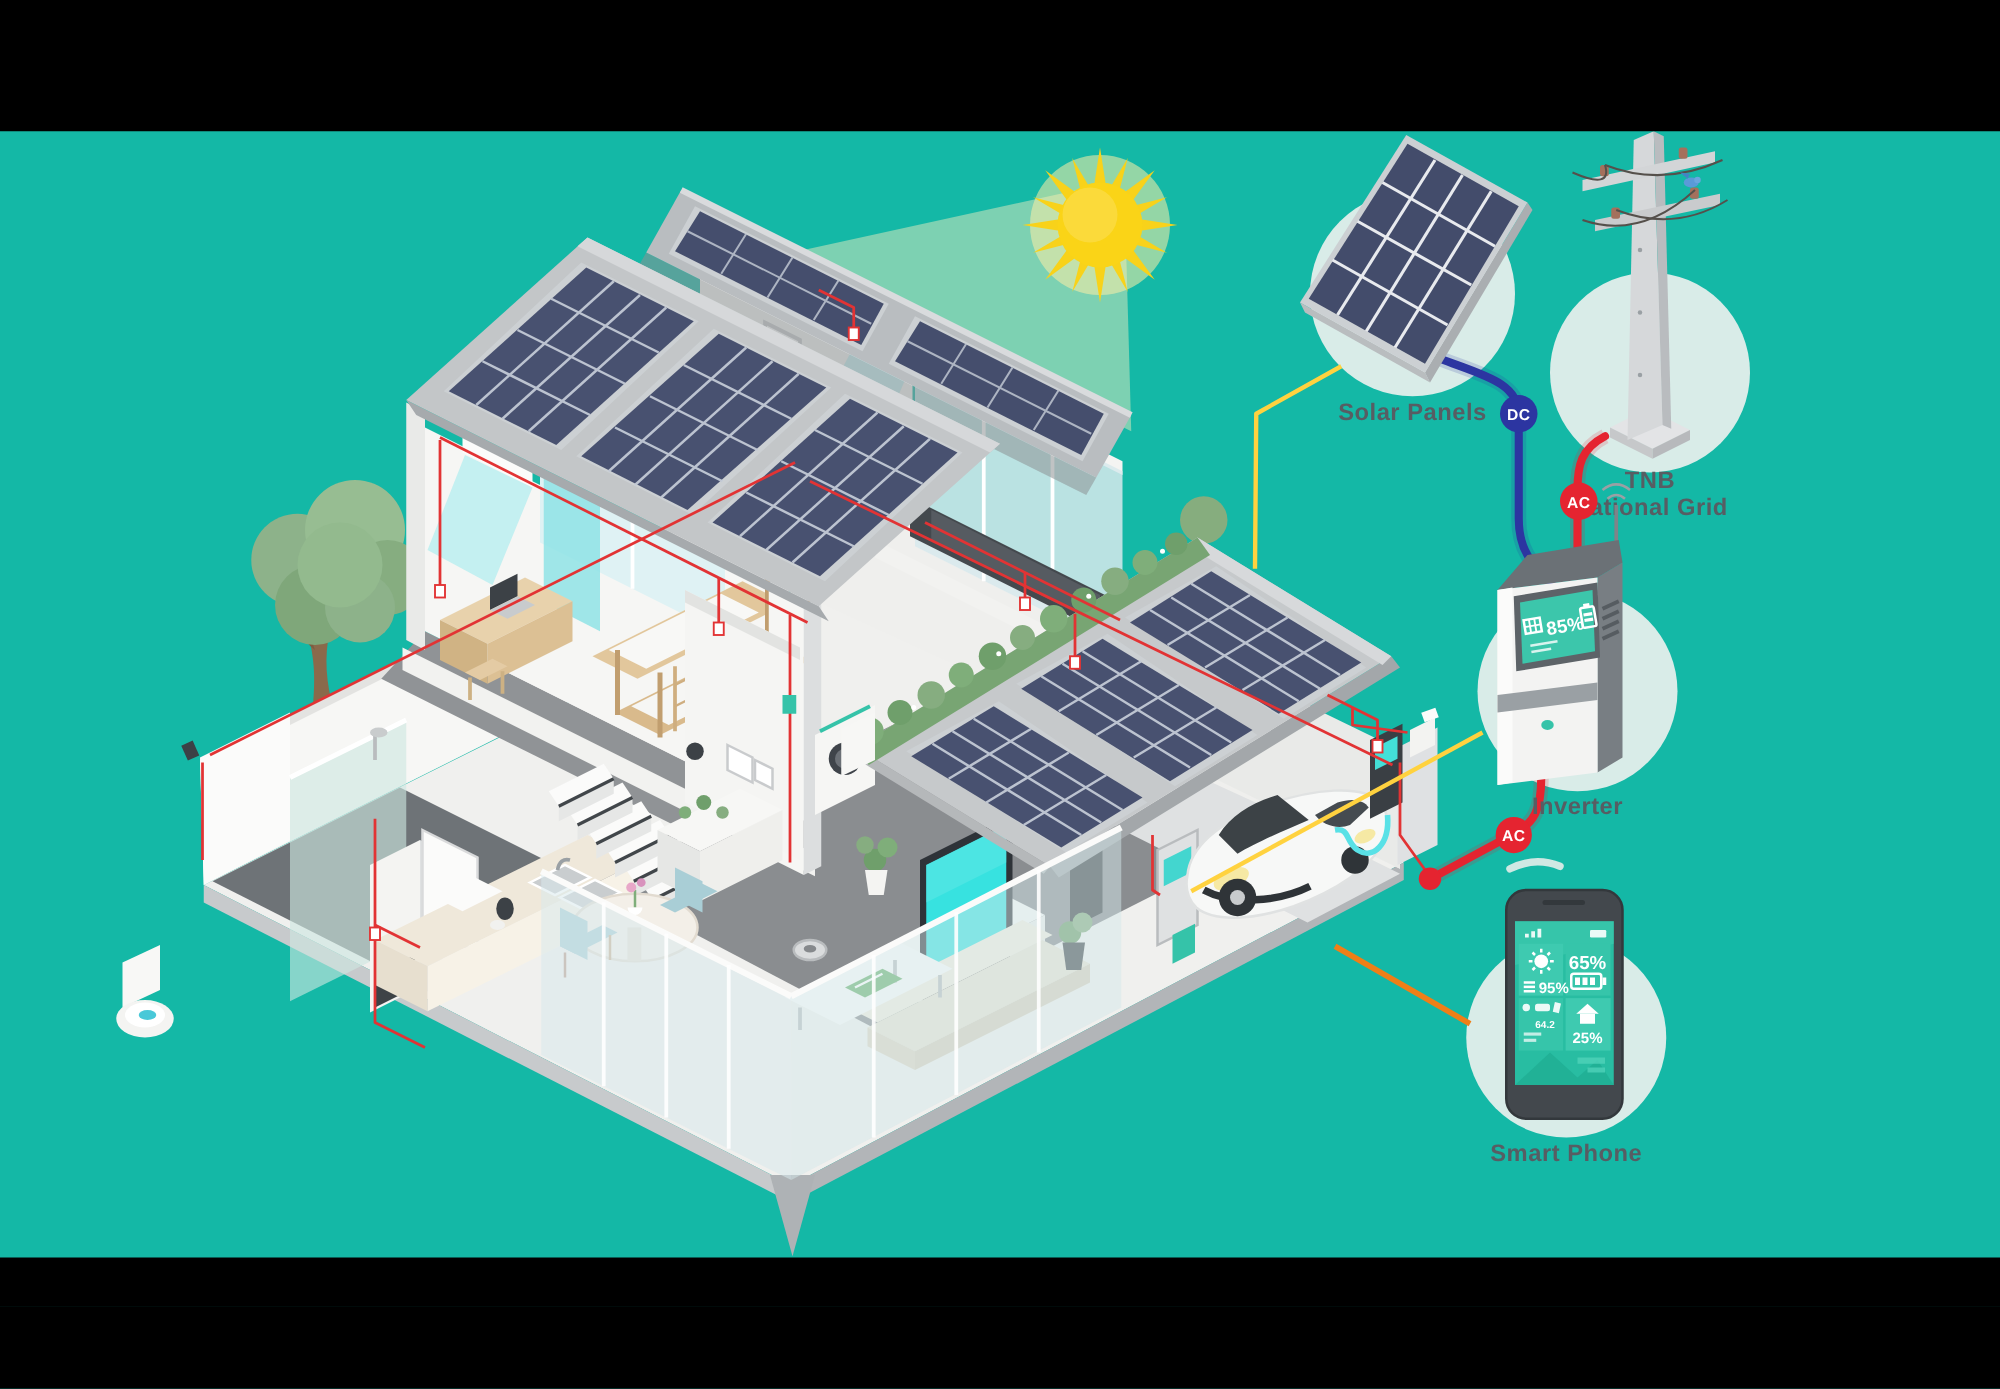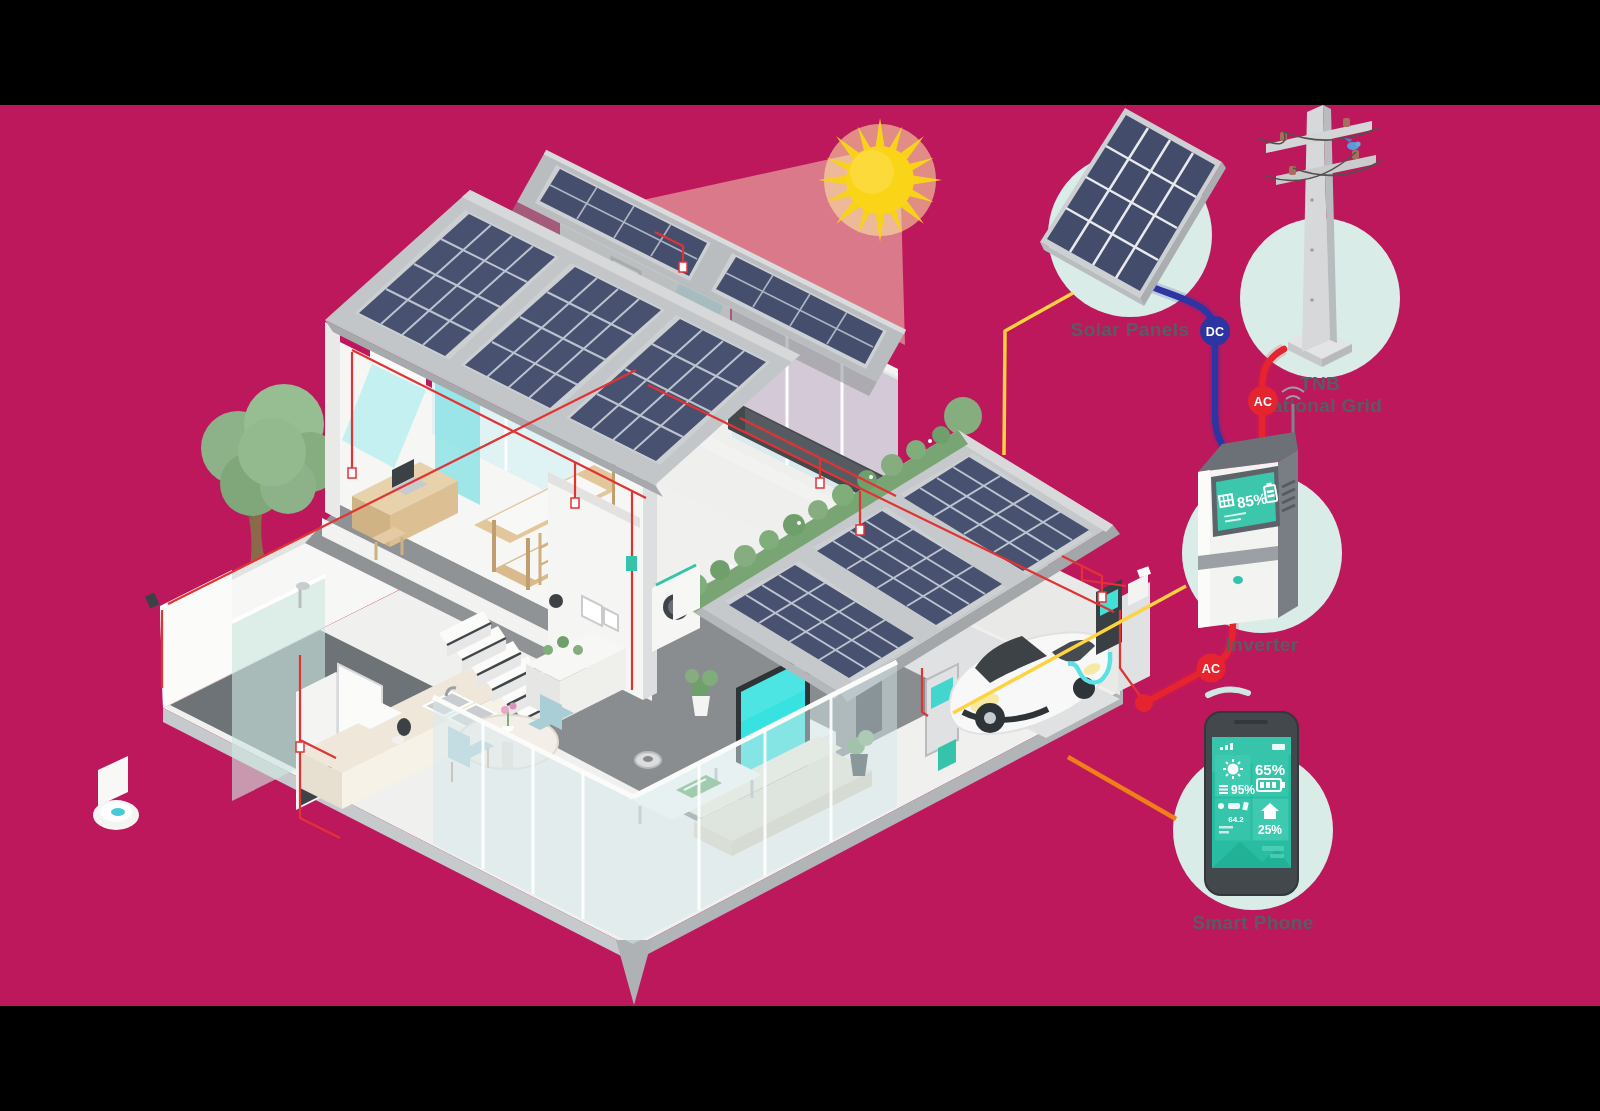--- a/index.html
+++ b/index.html
@@ -1,16 +1,16 @@
 <!DOCTYPE html>
 <html><head>
 <meta charset="utf-8">
 <style>
   html,body{margin:0;padding:0;background:#000;}
-  .stage{position:relative;width:1600px;height:1045px;background:#be185d;overflow:hidden;margin:0 auto;}
+  .stage{position:relative;width:1600px;height:1045px;background:#14b8a6;overflow:hidden;margin:0 auto;}
   svg{display:block;width:1600px;height:1111px;}
   text{font-family:"Liberation Sans", sans-serif;}
   .callout-label{font-size:19px;font-weight:bold;fill:#575d63;letter-spacing:.4px;}
   .badge-text{font-size:12.5px;font-weight:bold;fill:#ffffff;letter-spacing:.3px;}
   .screen-big{font-size:15px;font-weight:bold;fill:#ffffff;}
   .screen-mid{font-size:12px;font-weight:bold;fill:#ffffff;}
   .screen-sm{font-size:8px;font-weight:bold;fill:#ffffff;}
 </style>
 </head>
 <body>

